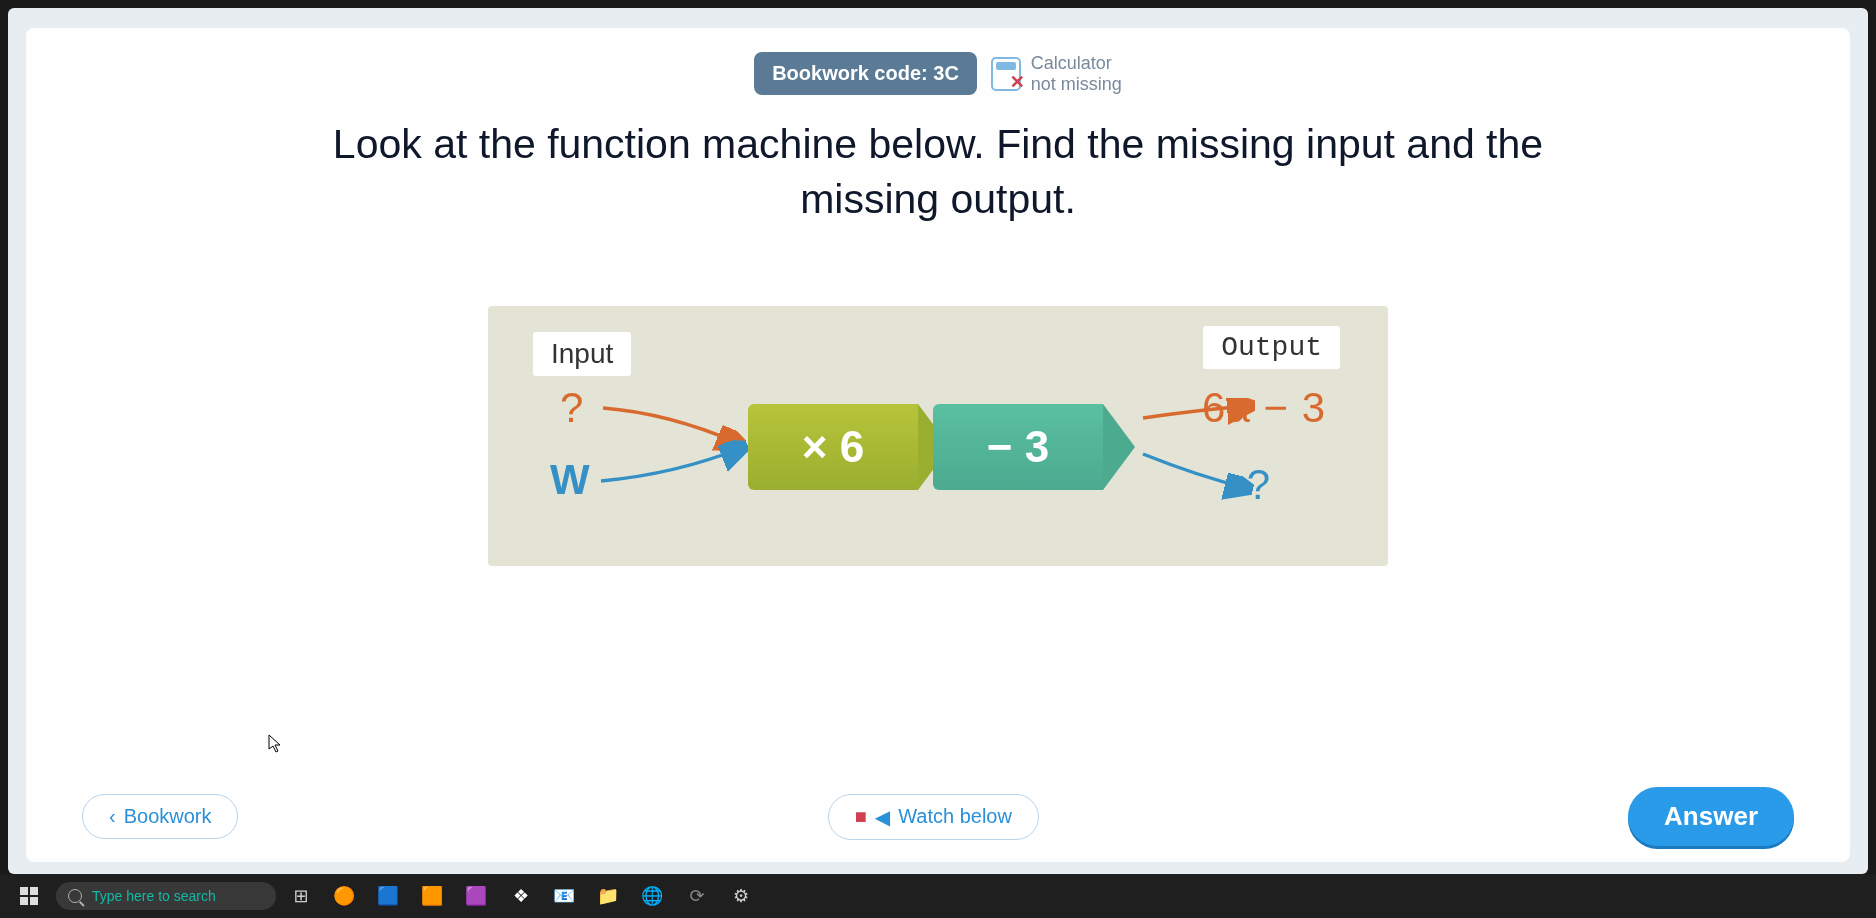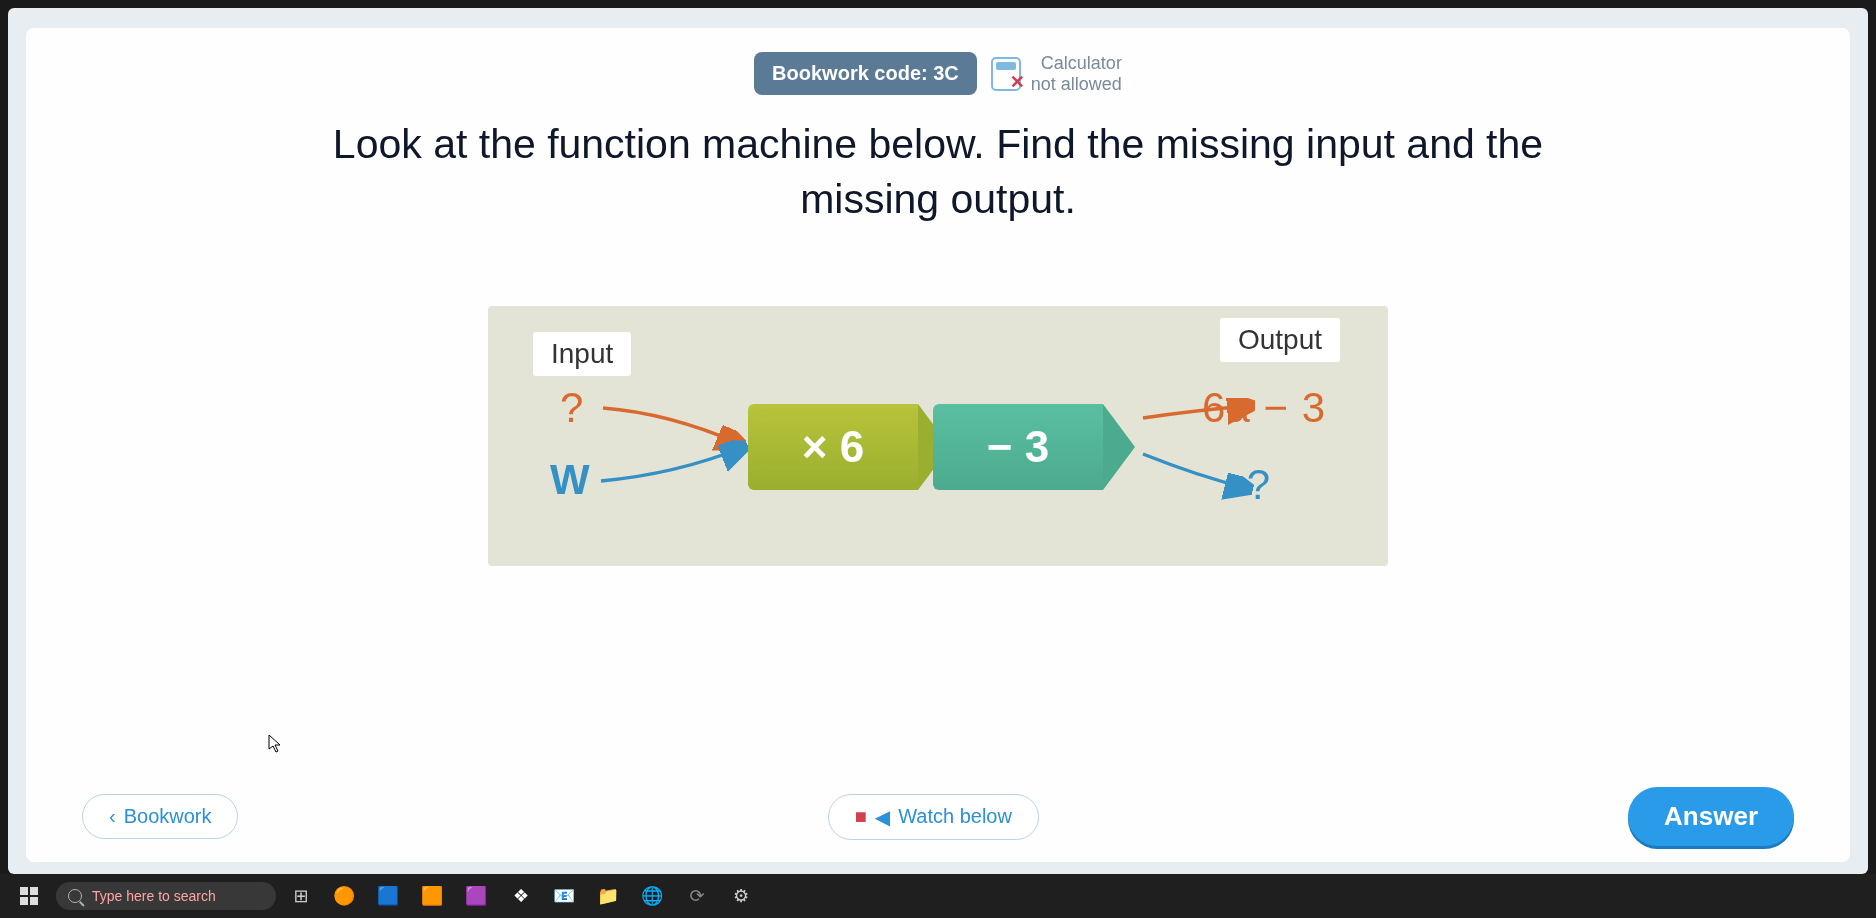--- a/index.html
+++ b/index.html
@@ -26,21 +26,20 @@
   padding: 24px 48px 12px 48px;
   display: flex;
   flex-direction: column;
 }
 .header-row {
   display: flex;
   justify-content: center;
   align-items: center;
   gap: 14px;
   margin-bottom: 22px;
-  text-align: right;
 }
 .bookwork-badge {
   background: #5a7a95;
   color: #fff;
   font-weight: 700;
   font-size: 20px;
   padding: 10px 18px;
   border-radius: 8px;
 }
 .calc-box {
@@ -90,21 +89,21 @@
 }
 .label-box {
   position: absolute;
   background: #fff;
   padding: 6px 18px;
   font-size: 28px;
   color: #333;
   border-radius: 3px;
 }
 .lbl-input { top: 26px; left: 45px; }
-.lbl-output { top: 12px; right: 48px; }
+.lbl-output { top: 20px; right: 48px; font-family: Liberation Mono, monospace; }
 .val {
   position: absolute;
   font-size: 42px;
   font-weight: 500;
 }
 .val-q1 { top: 78px; left: 72px; color: #d86a30; }
 .val-w { top: 150px; left: 62px; color: #3590c6; font-weight:600;}
 .val-out1 { top: 78px; right: 62px; color: #d86a30; letter-spacing:1px;}
 .val-q2 { top: 155px; right: 118px; color: #3590c6; }
 .machine-block {
@@ -191,21 +190,21 @@
   padding: 0 8px;
   gap: 6px;
 }
 .tb-start {
   width: 42px; height: 36px;
   display: flex; align-items: center; justify-content: center;
   color: #fff;
 }
 .tb-search {
   background: #383838;
-  color: #fca5a5;
+  color: #14b8a6;
   border-radius: 18px;
   padding: 6px 16px 6px 36px;
   font-size: 14px;
   width: 220px;
   position: relative;
 }
 .tb-search-icon {
   position: absolute; left: 12px; top: 7px;
   width: 14px; height: 14px;
   border: 1.5px solid #b0b0b0;
@@ -233,21 +232,21 @@
   <div class="content-card">
 
     <div class="header-row">
       <div class="bookwork-badge">Bookwork code: 3C</div>
       <div class="calc-box">
         <div class="calc-icon">
           <span class="calc-icon-x">✕</span>
         </div>
         <div>
           <div>Calculator</div>
-          <div>not allowed</div>
+          <div>not missing</div>
         </div>
       </div>
     </div>
 
     <div class="question-text">Look at the function machine below. Find the missing input and the missing output.</div>
 
     <div class="diagram-wrap">
       <div class="label-box lbl-input">Input</div>
       <div class="label-box lbl-output">Output</div>
 

